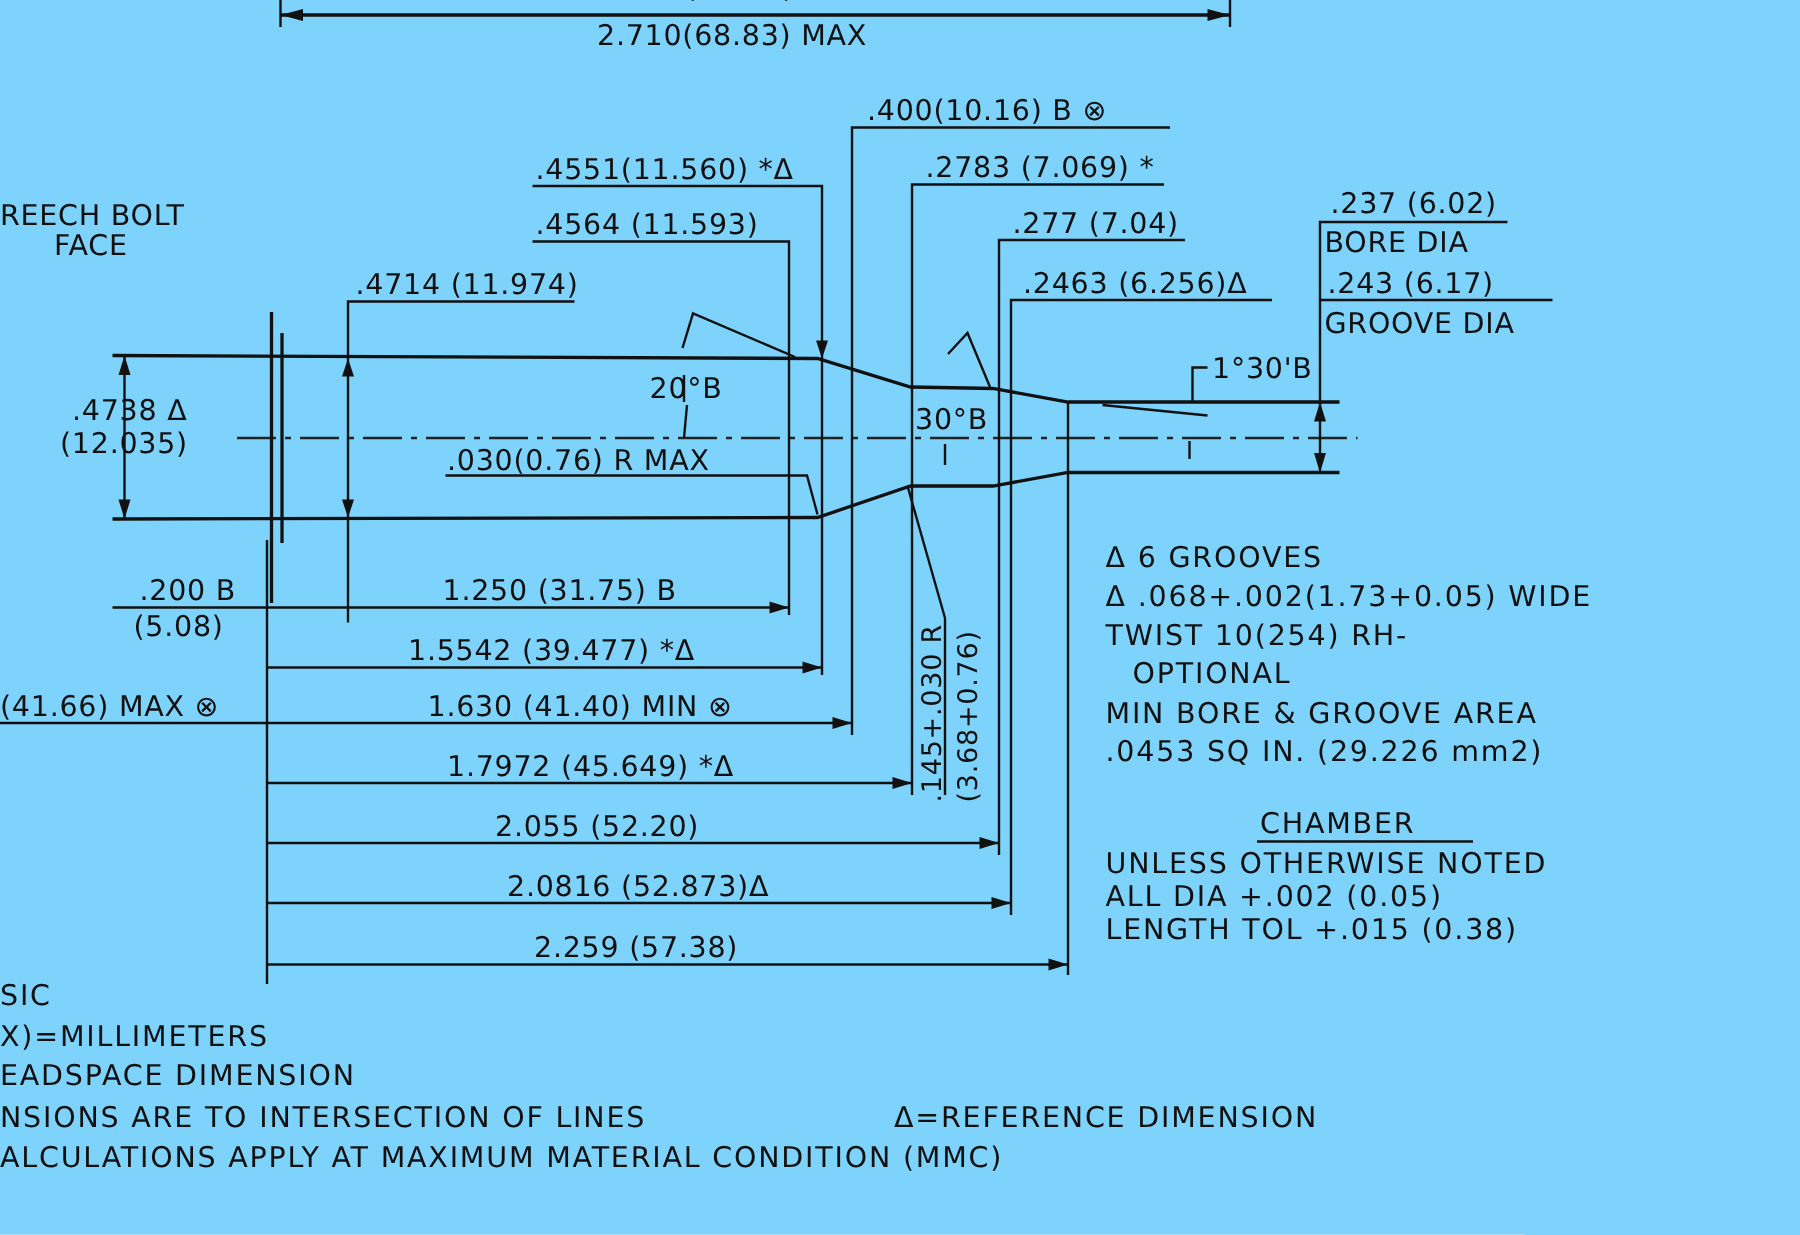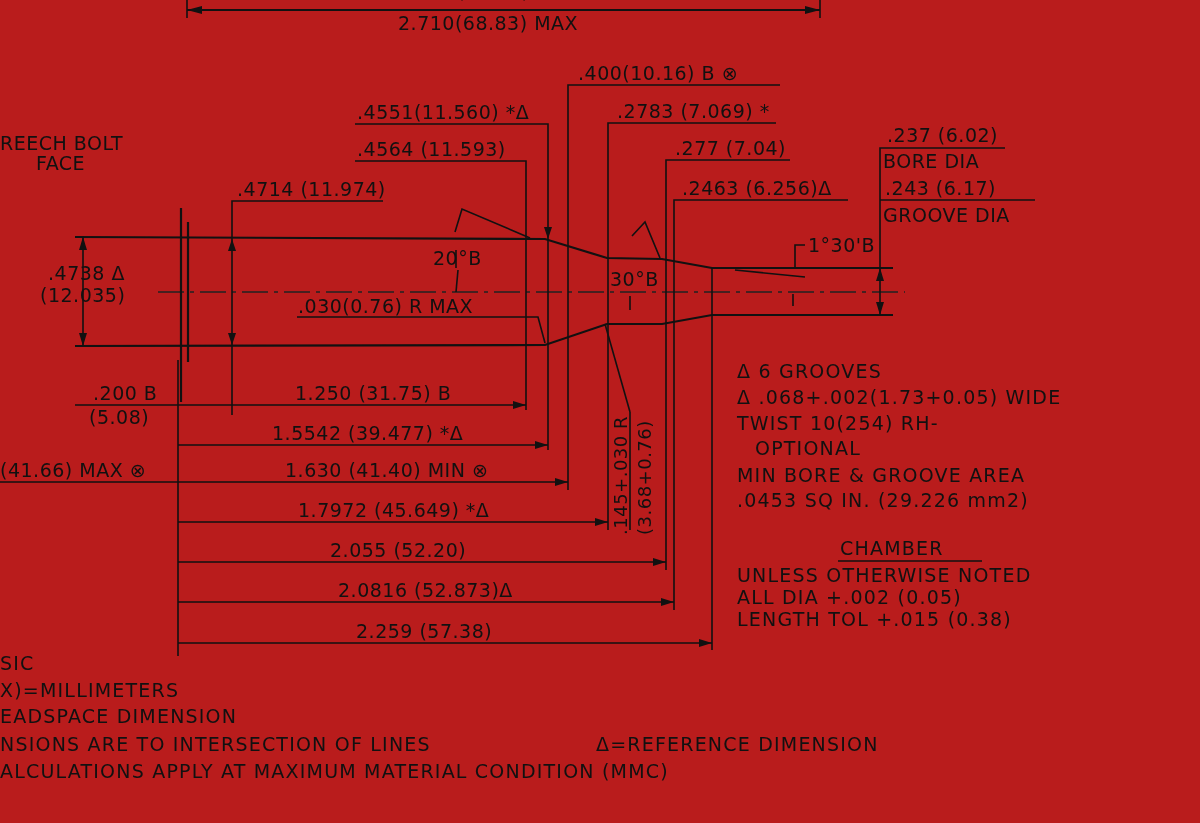--- a/index.html
+++ b/index.html
@@ -1,17 +1,17 @@
 <!DOCTYPE html>
 <html><head>
 <meta charset="utf-8">
 <style>
   html,body{margin:0;padding:0;}
   body{width:1200px;height:823px;overflow:hidden;background:#efefed;}
-  #sheet{position:relative;width:1200px;height:823px;background:#b91c1c;}
+  #sheet{position:relative;width:1200px;height:823px;background:#7dd3fc;}
   svg{position:absolute;left:0;top:0;}
   .ln{stroke:#111;stroke-width:2.2;fill:none;}
   .thin{stroke:#111;stroke-width:1.6;fill:none;}
   .ctr{stroke:#222;stroke-width:1.6;stroke-dasharray:26 6 4 6;fill:none;}
   .t{font-family:"DejaVu Sans",sans-serif;fill:#111;font-size:19px;letter-spacing:0.5px;}
   .ts{font-family:"DejaVu Sans",sans-serif;fill:#111;font-size:18px;letter-spacing:0.5px;}
   .note{font-family:"DejaVu Sans",sans-serif;fill:#111;font-size:19px;letter-spacing:1.2px;}
   .ar{fill:#111;}
 </style>
 </head>

